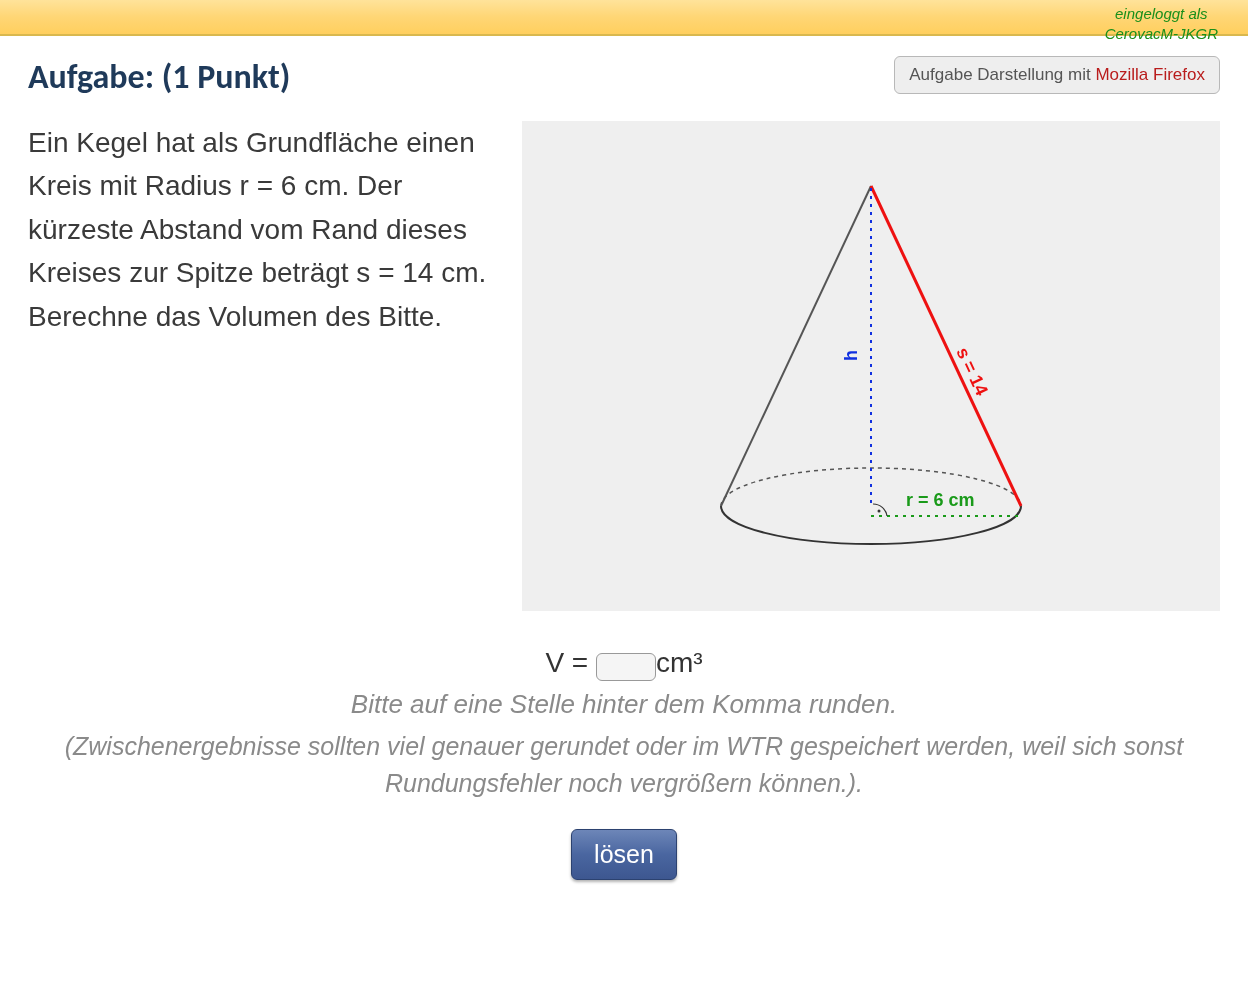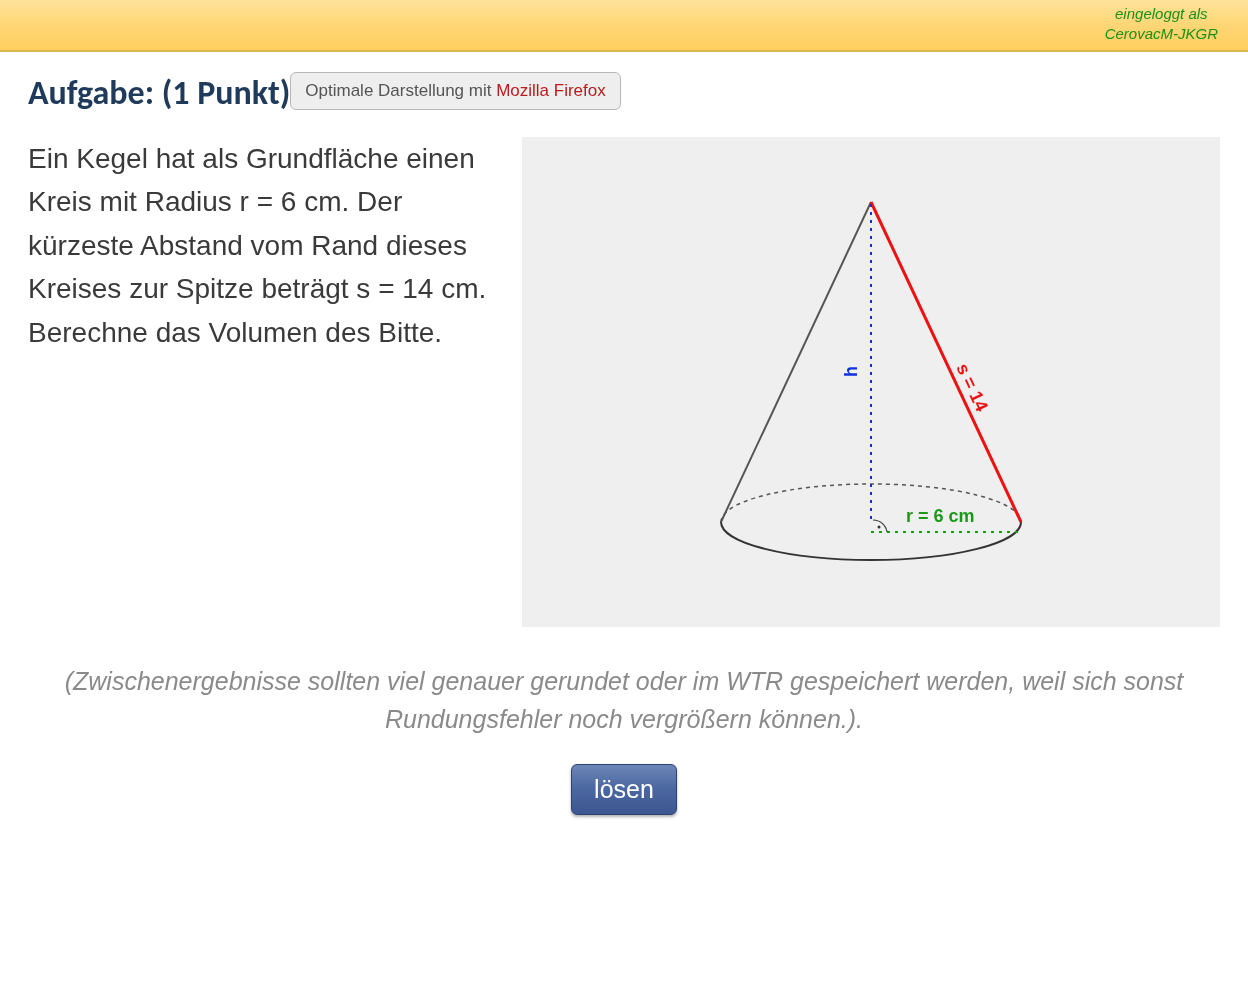--- a/index.html
+++ b/index.html
@@ -2,40 +2,41 @@
 <html><head>
   <meta charset="utf-8">
   <style>
     * { box-sizing: border-box; margin: 0; padding: 0; }
     body {
       font-family: Verdana, Geneva, sans-serif;
       background: #fff;
       width: 1248px;
     }
     .topbar {
-      height: 52px;
+      height: 36px;
       background: linear-gradient(to bottom, #ffe39a 0%, #ffd675 50%, #ffcf5e 100%);
       border-bottom: 2px solid #d9b84e;
       position: relative;
     }
     .login-info {
       position: absolute;
       right: 30px;
       top: 4px;
       text-align: center;
       font-style: italic;
       font-size: 15px;
       color: #1a8f1a;
       line-height: 1.3;
     }
     .content {
       padding: 20px 28px;
     }
     .top-row {
       display: flex;
+      justify-content: space-between;
       align-items: flex-start;
     }
     .task-heading {
       font-family: "Gill Sans", "Gill Sans MT", Calibri, sans-serif;
       color: #1f3a5a;
       font-size: 34px;
       font-weight: 600;
     }
     .browser-hint {
       background: #eeeeee;
@@ -124,21 +125,21 @@
     <div>eingeloggt als</div>
     <div>CerovacM-JKGR</div>
   </div>
 </div>
 
 <div class="content">
 
   <div class="top-row">
     <h1 class="task-heading">Aufgabe: (1 Punkt)</h1>
     <div class="browser-hint">
-      <span>Optimale Darstellung mit </span><a href="#">Mozilla Firefox</a>
+      <span>Aufgabe Darstellung mit </span><a href="#">Mozilla Firefox</a>
     </div>
   </div>
 
   <div class="body-row">
     <div class="problem-text">
       <span>Ein Kegel hat als Grundfläche einen Kreis mit Radius r = 6 cm. Der kürzeste Abstand vom Rand dieses Kreises zur Spitze beträgt s = 14 cm.</span><br>
       <span>Berechne das Volumen des Bitte.</span>
     </div>
 
     <div class="figure-box">
@@ -160,17 +161,21 @@
         <circle cx="238" cy="365" r="1.5" fill="#333"></circle>
 
         <text x="216" y="215" fill="#1030e0" font-size="18" font-weight="bold" transform="rotate(-90 216 215)">h</text>
         <text x="315" y="205" fill="#e11" font-size="18" font-weight="bold" transform="rotate(65 315 205)">s = 14</text>
         <text x="265" y="360" fill="#1a9a1a" font-size="18" font-weight="bold">r = 6 cm</text>
       </svg>
     </div>
   </div>
 
   <div class="answer-block">
+    <div class="answer-line">
+      <span>V = </span><input type="text" value="" style=""><span>cm³</span>
+    </div>
+    <div class="hint1">Bitte auf eine Stelle hinter dem Komma runden.</div>
     <div class="hint2">(Zwischenergebnisse sollten viel genauer gerundet oder im WTR gespeichert werden, weil sich sonst Rundungsfehler noch vergrößern können.).</div>
     <button class="solve-btn">lösen</button>
   </div>
 
 </div>
 
 </body></html>

